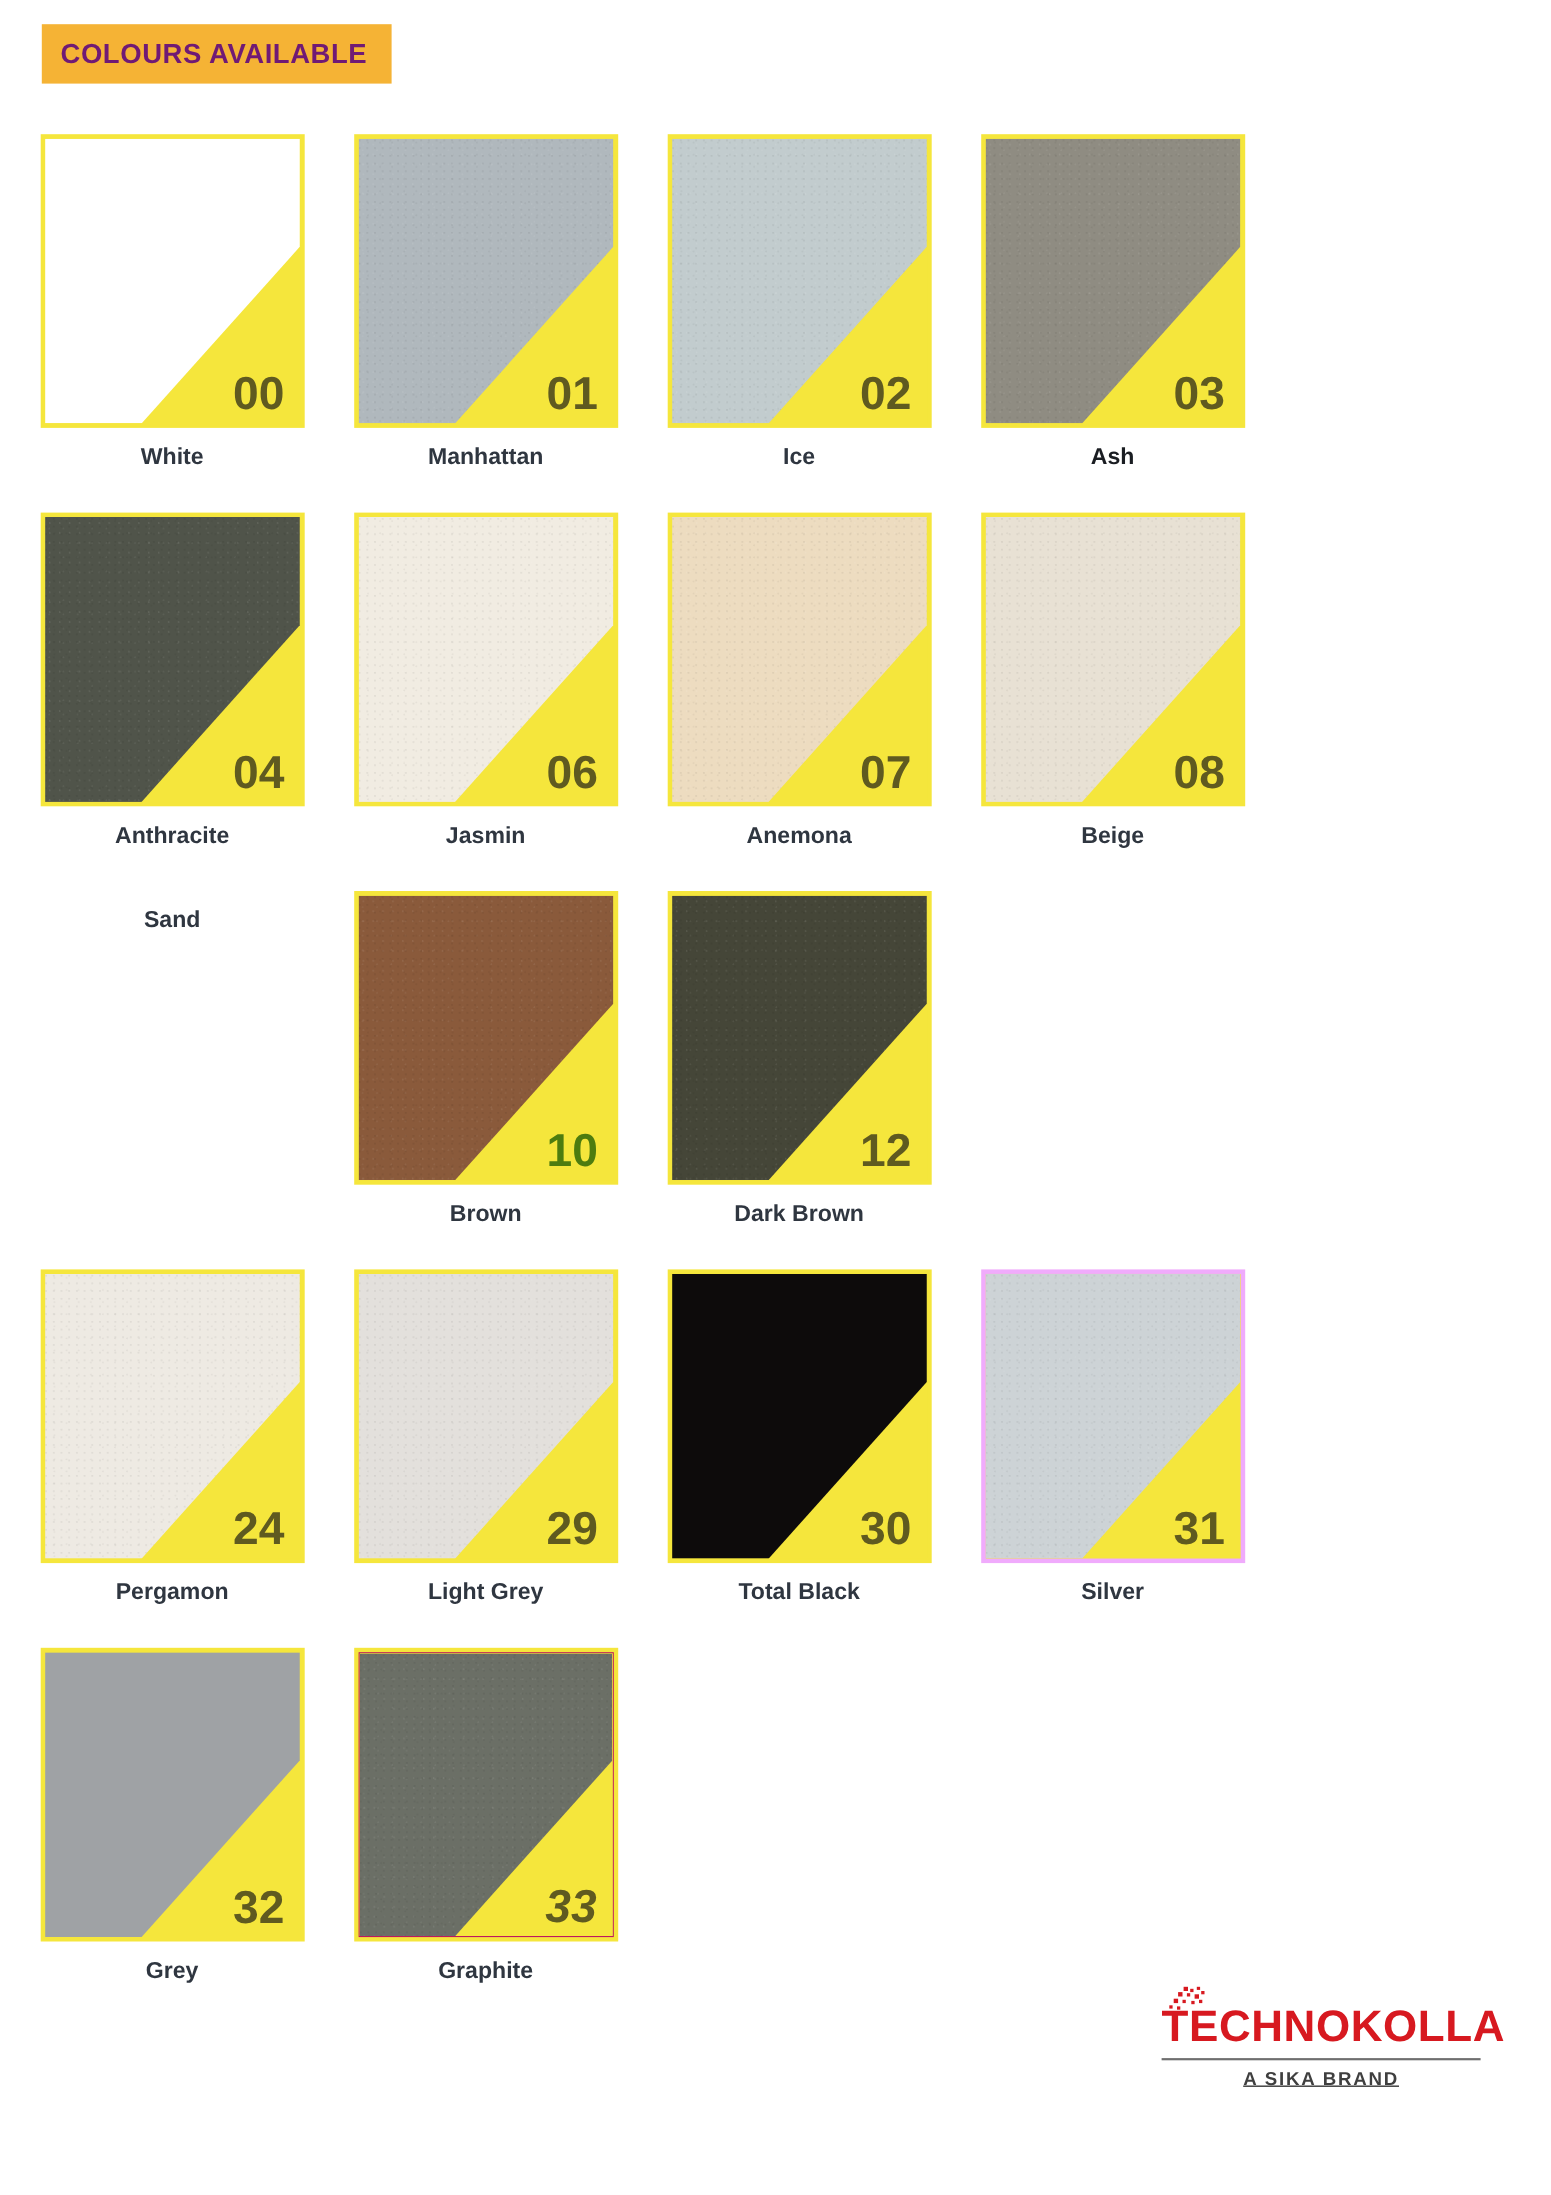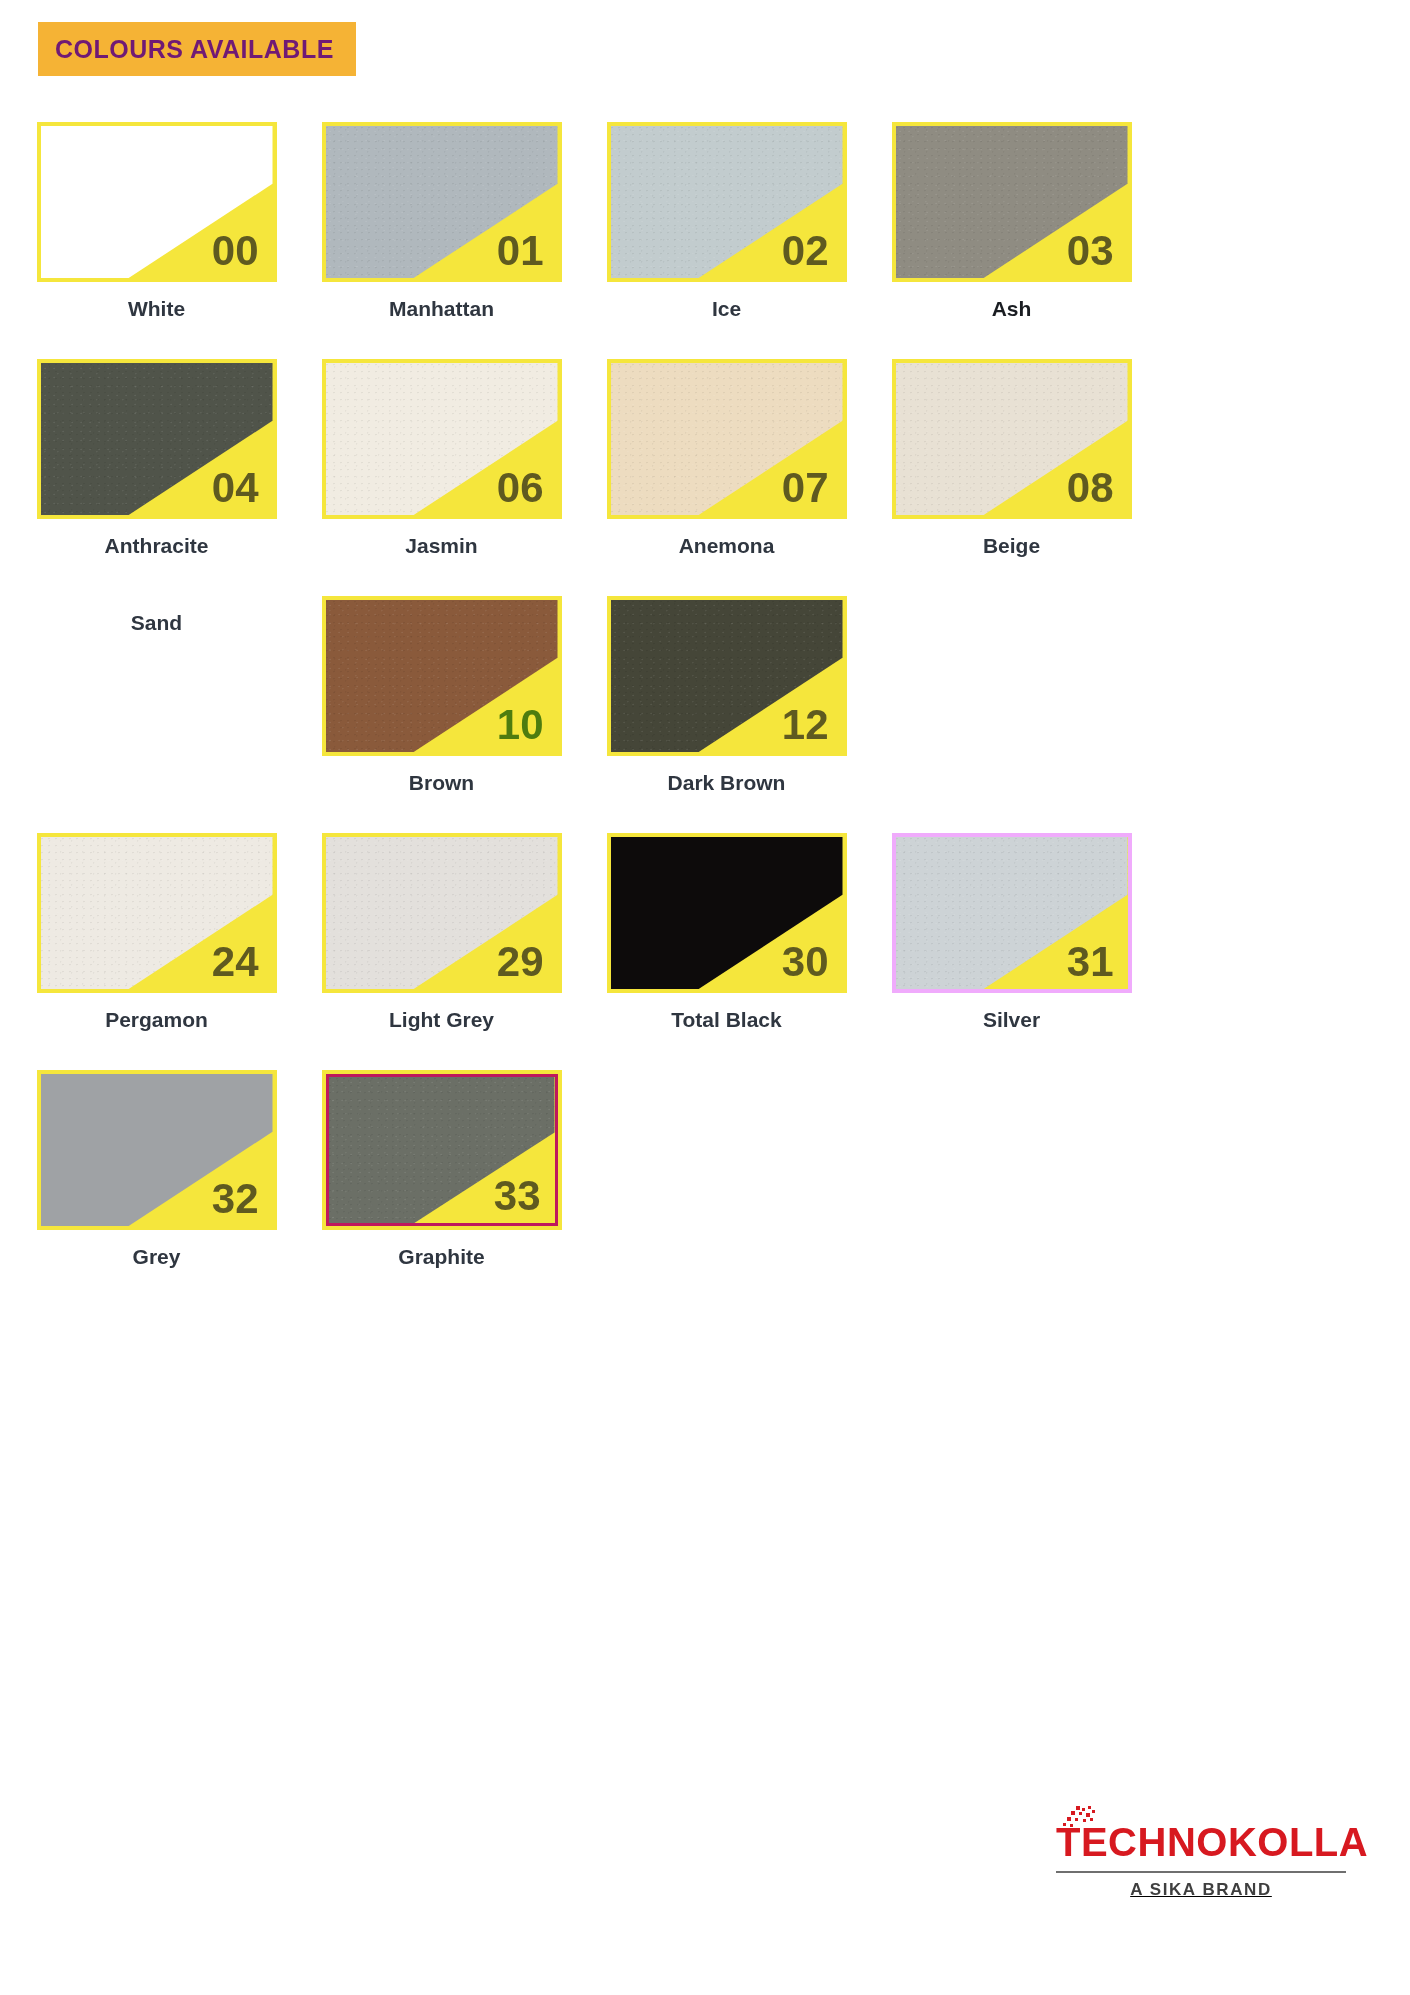--- a/index.html
+++ b/index.html
@@ -46,30 +46,30 @@
   }
   .swatch-cell {
     width: 285px;
     display: flex;
     flex-direction: column;
     align-items: center;
   }
   .swatch-tile {
     position: relative;
     width: 240px;
-    height: 160px;
+    height: 267px;
     background: #f5e63c;
     padding: 4px;
     overflow: hidden;
     text-align: center;
   }
   
   .swatch-tile.border-grey { background: #f0abfc; padding: 4px; }
   .swatch-tile.border-dark { background: #f5e63c; padding: 4px; }
-  .swatch-tile.border-dark .tile-inner { border: 3px solid #be185d; }
+  .swatch-tile.border-dark .tile-inner { border: 1px solid #be185d; font-style: italic; }
 
   .tile-inner {
     position: relative;
     width: 100%;
     height: 100%;
     overflow: hidden;
   }
   
   .tile-color {
     position: absolute;

